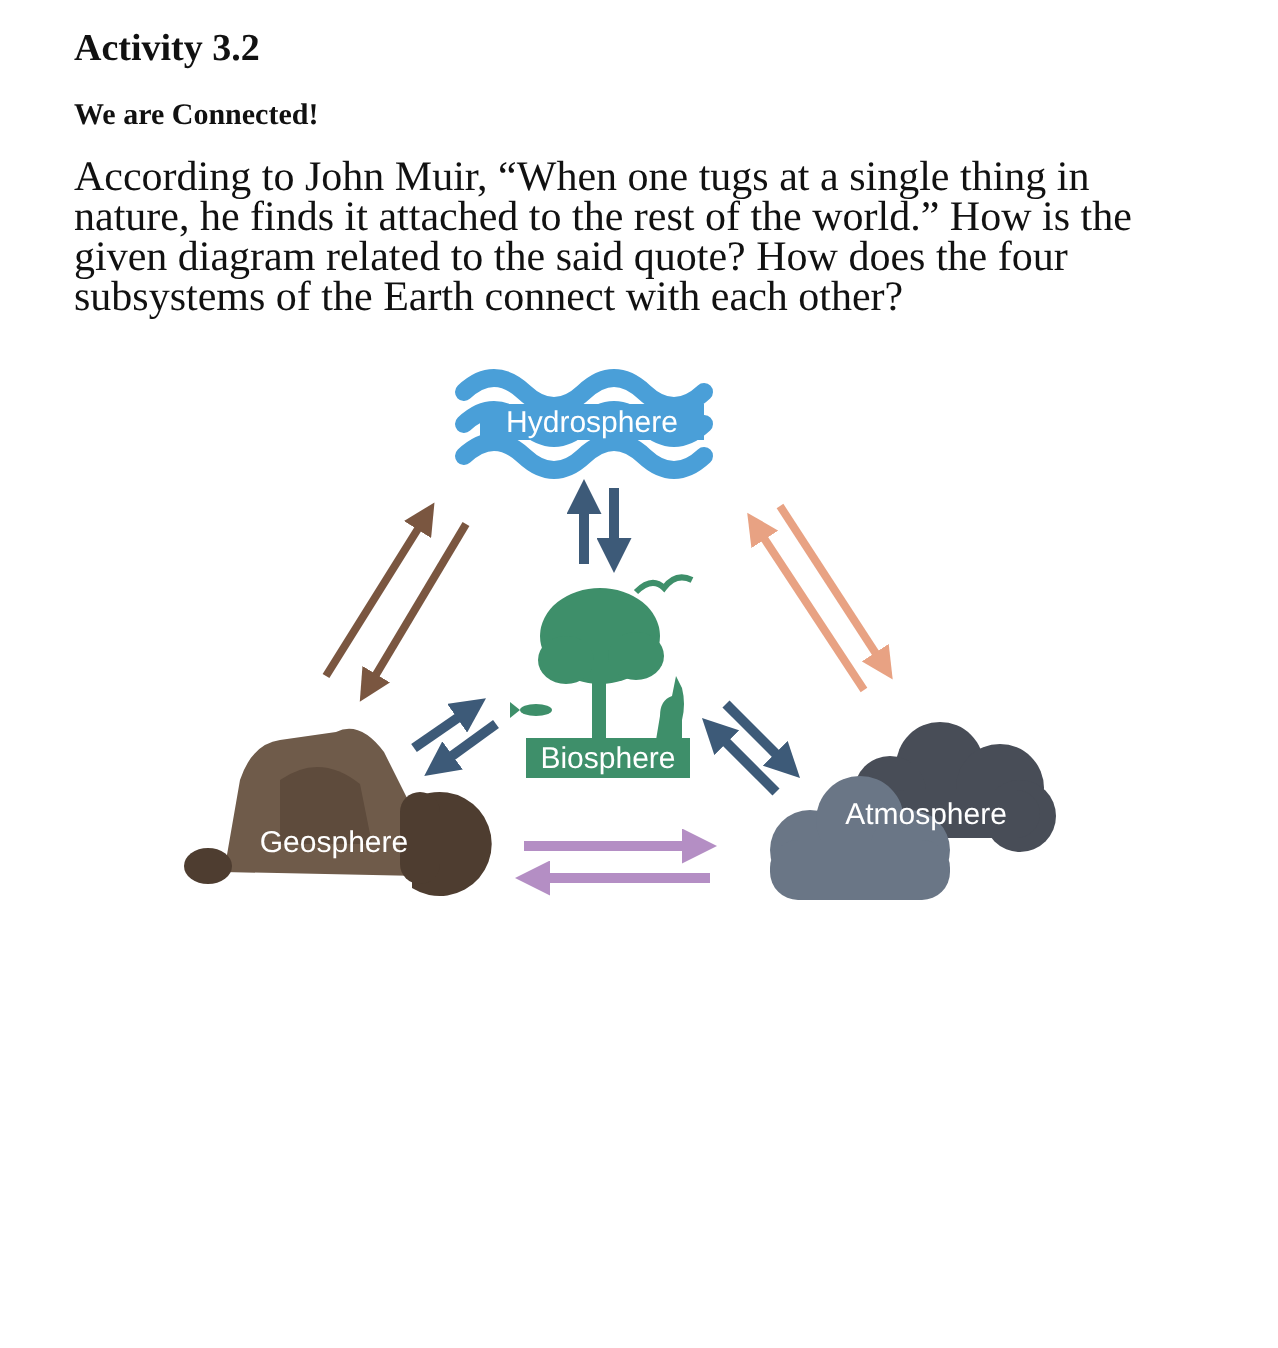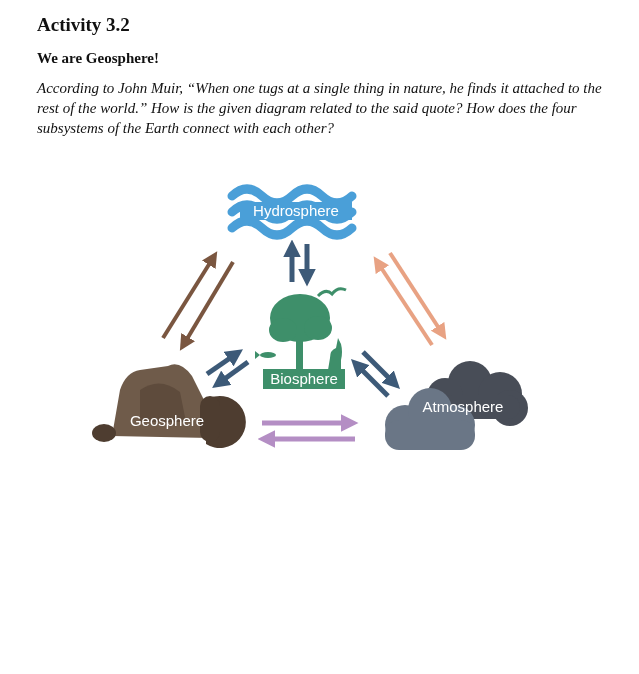--- a/index.html
+++ b/index.html
@@ -1,27 +1,27 @@
 <!DOCTYPE html>
 <html><head>
 <meta charset="utf-8">
 <style>
   html, body { margin:0; padding:0; background:#ffffff; }
   body { width:639px; height:674px; position:relative; overflow:hidden; font-family:"Liberation Serif", serif; color:#111; }
   .h1 { position:absolute; left:37px; top:14px; font-size:19px; font-weight:bold;text-align:right; }
   .h2 { position:absolute; left:37px; top:50px; font-size:15px; font-weight:bold; }
-  .para { position:absolute; left:37px; top:78px; width:570px; font-size:15px; line-height:20px;font-style:italic; }
+  .para { position:absolute; left:37px; top:78px; width:570px; font-size:21px; line-height:20px; }
   .diagram { position:absolute; left:0; top:0; width:639px; height:674px; }
   .lbl { font-family:"Liberation Sans", "DejaVu Sans", sans-serif; font-size:15px; fill:#ffffff; }
 </style>
 </head>
 <body>
 
 <div class="h1">Activity 3.2</div>
-<div class="h2">We are Geosphere!</div>
+<div class="h2">We are Connected!</div>
 <div class="para">According to John Muir, “When one tugs at a single thing in nature, he finds it attached to the rest of the world.” How is the given diagram related to the said quote? How does the four subsystems of the Earth connect with each other?</div>
 
 <svg class="diagram" viewBox="0 0 639 674" xmlns="http://www.w3.org/2000/svg">
   <defs>
     <marker id="mBrown" markerWidth="4" markerHeight="4" refX="2" refY="2" orient="auto">
         <path d="M0,0 L4,2 L0,4 z" fill="#7a5640"></path>
       </marker>
     <marker id="mPeach" markerWidth="4" markerHeight="4" refX="2" refY="2" orient="auto">
         <path d="M0,0 L4,2 L0,4 z" fill="#e8a283"></path>
       </marker>

